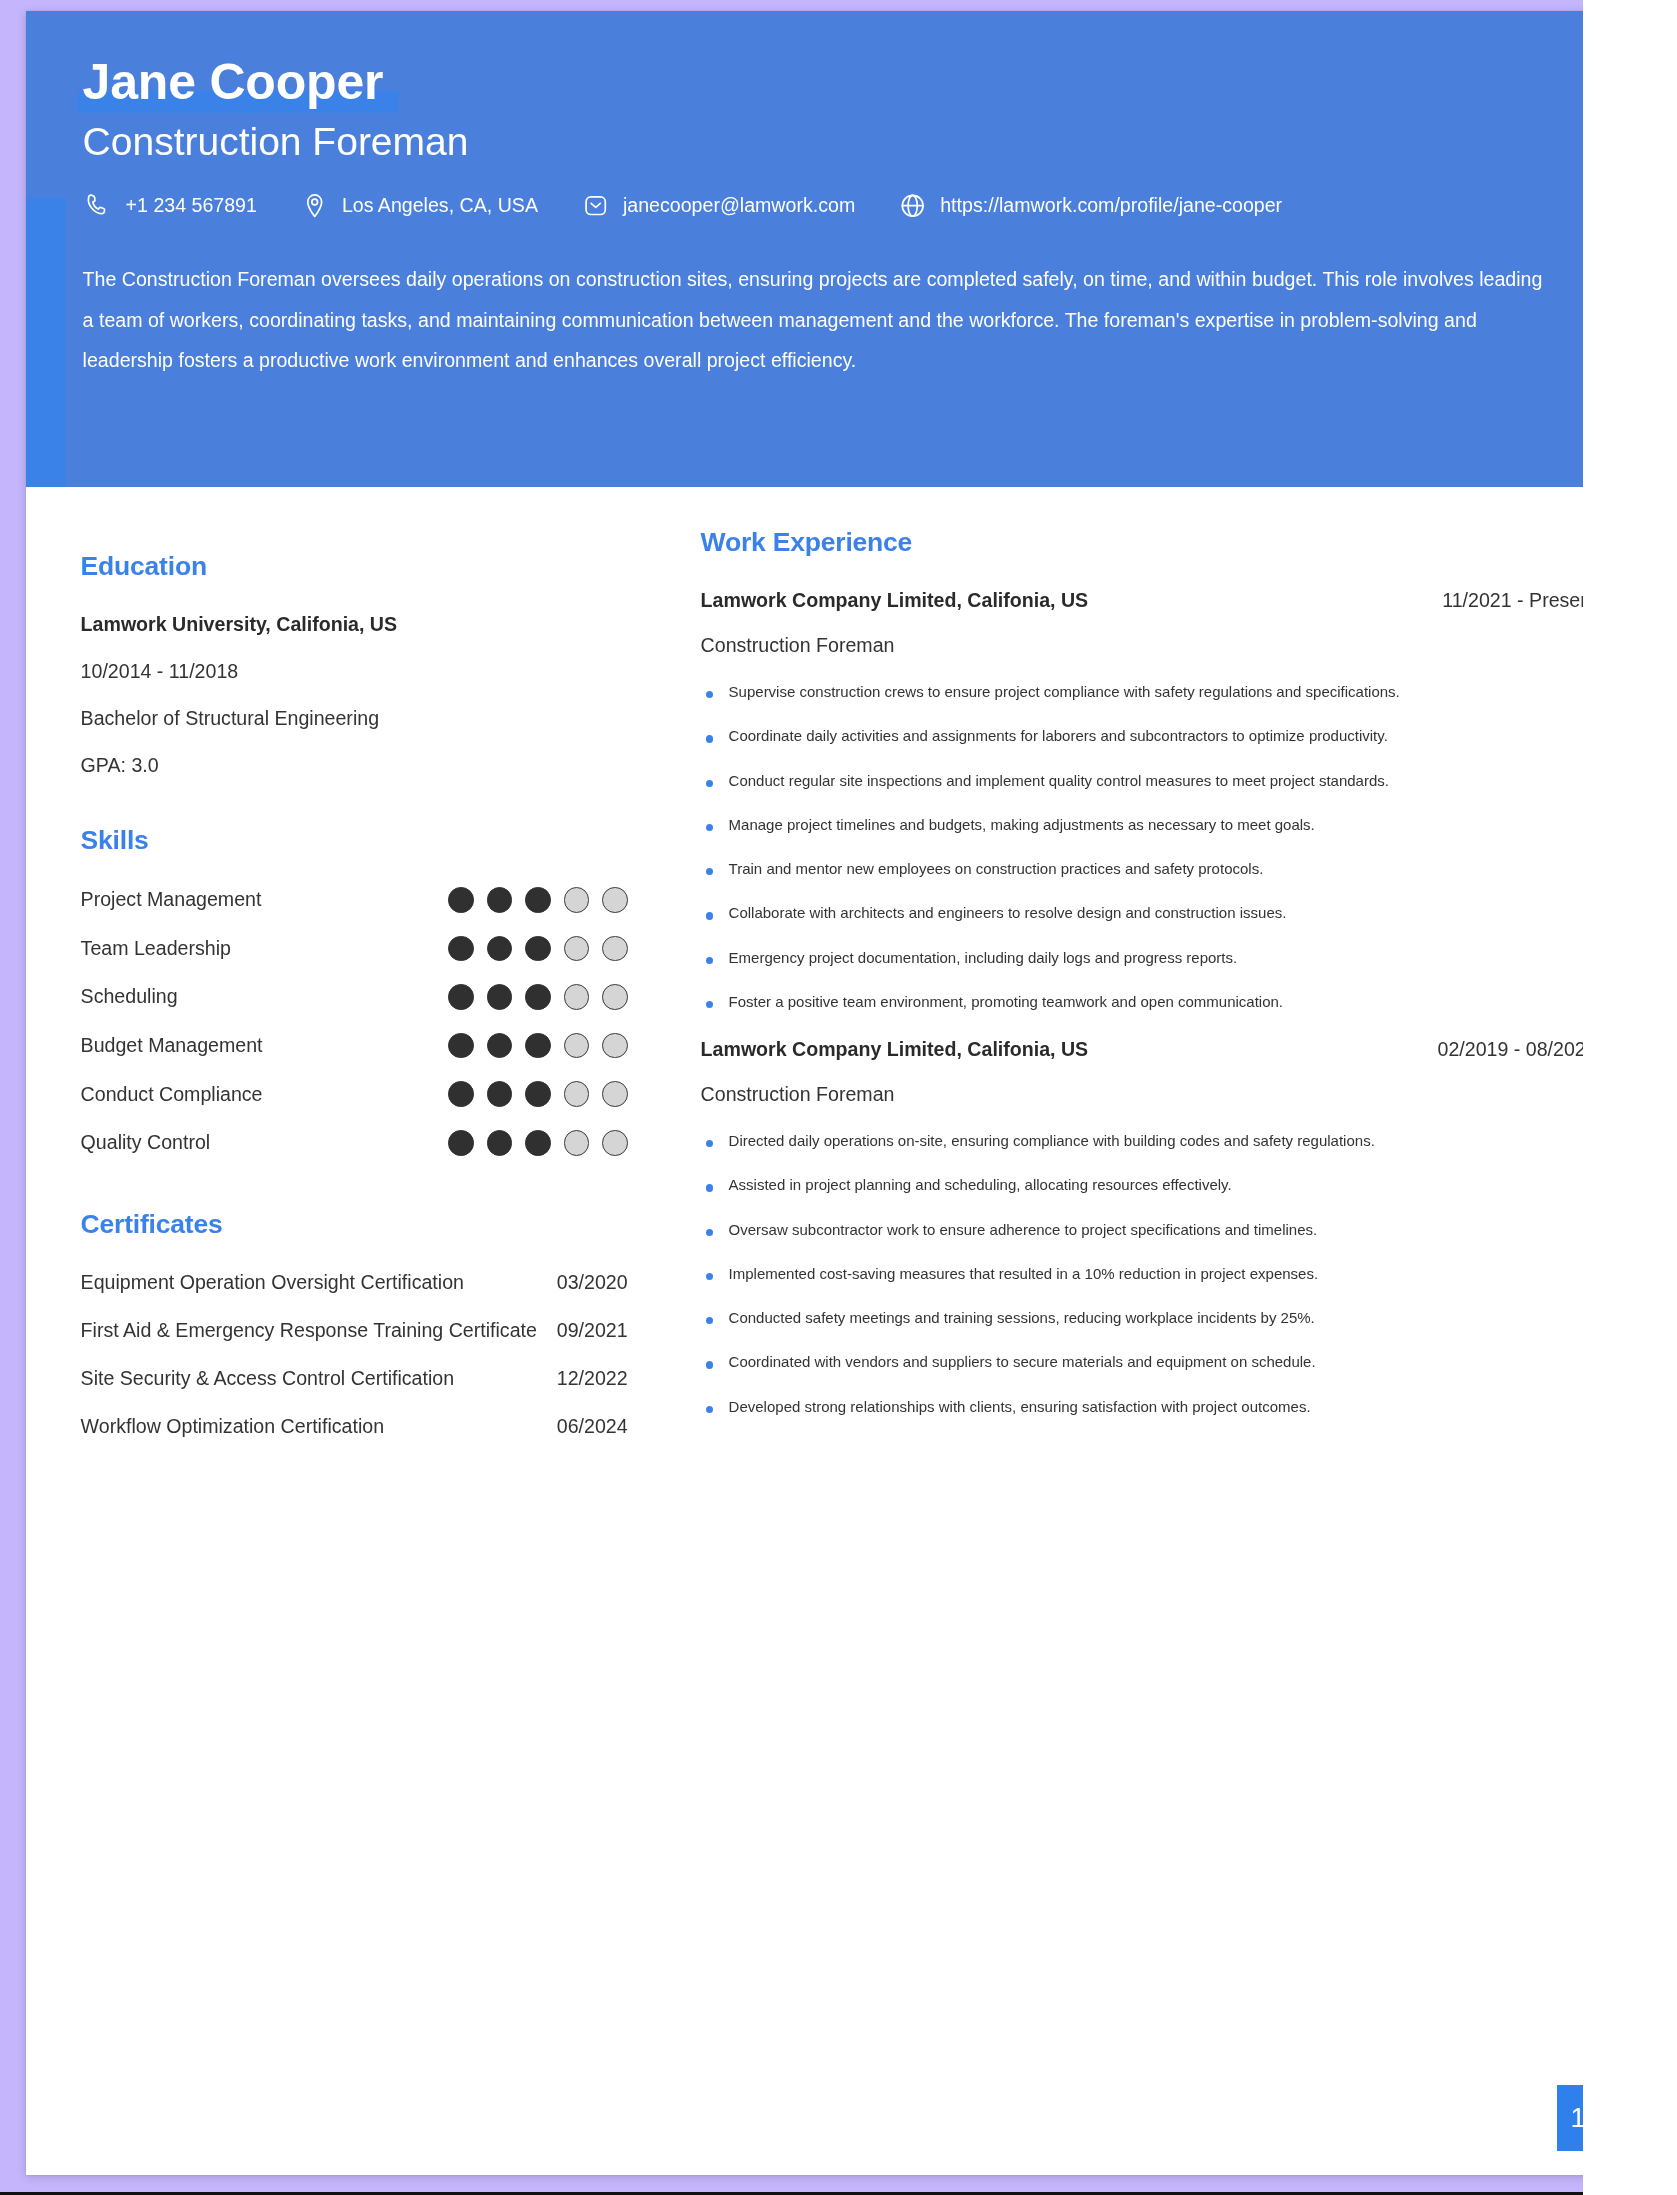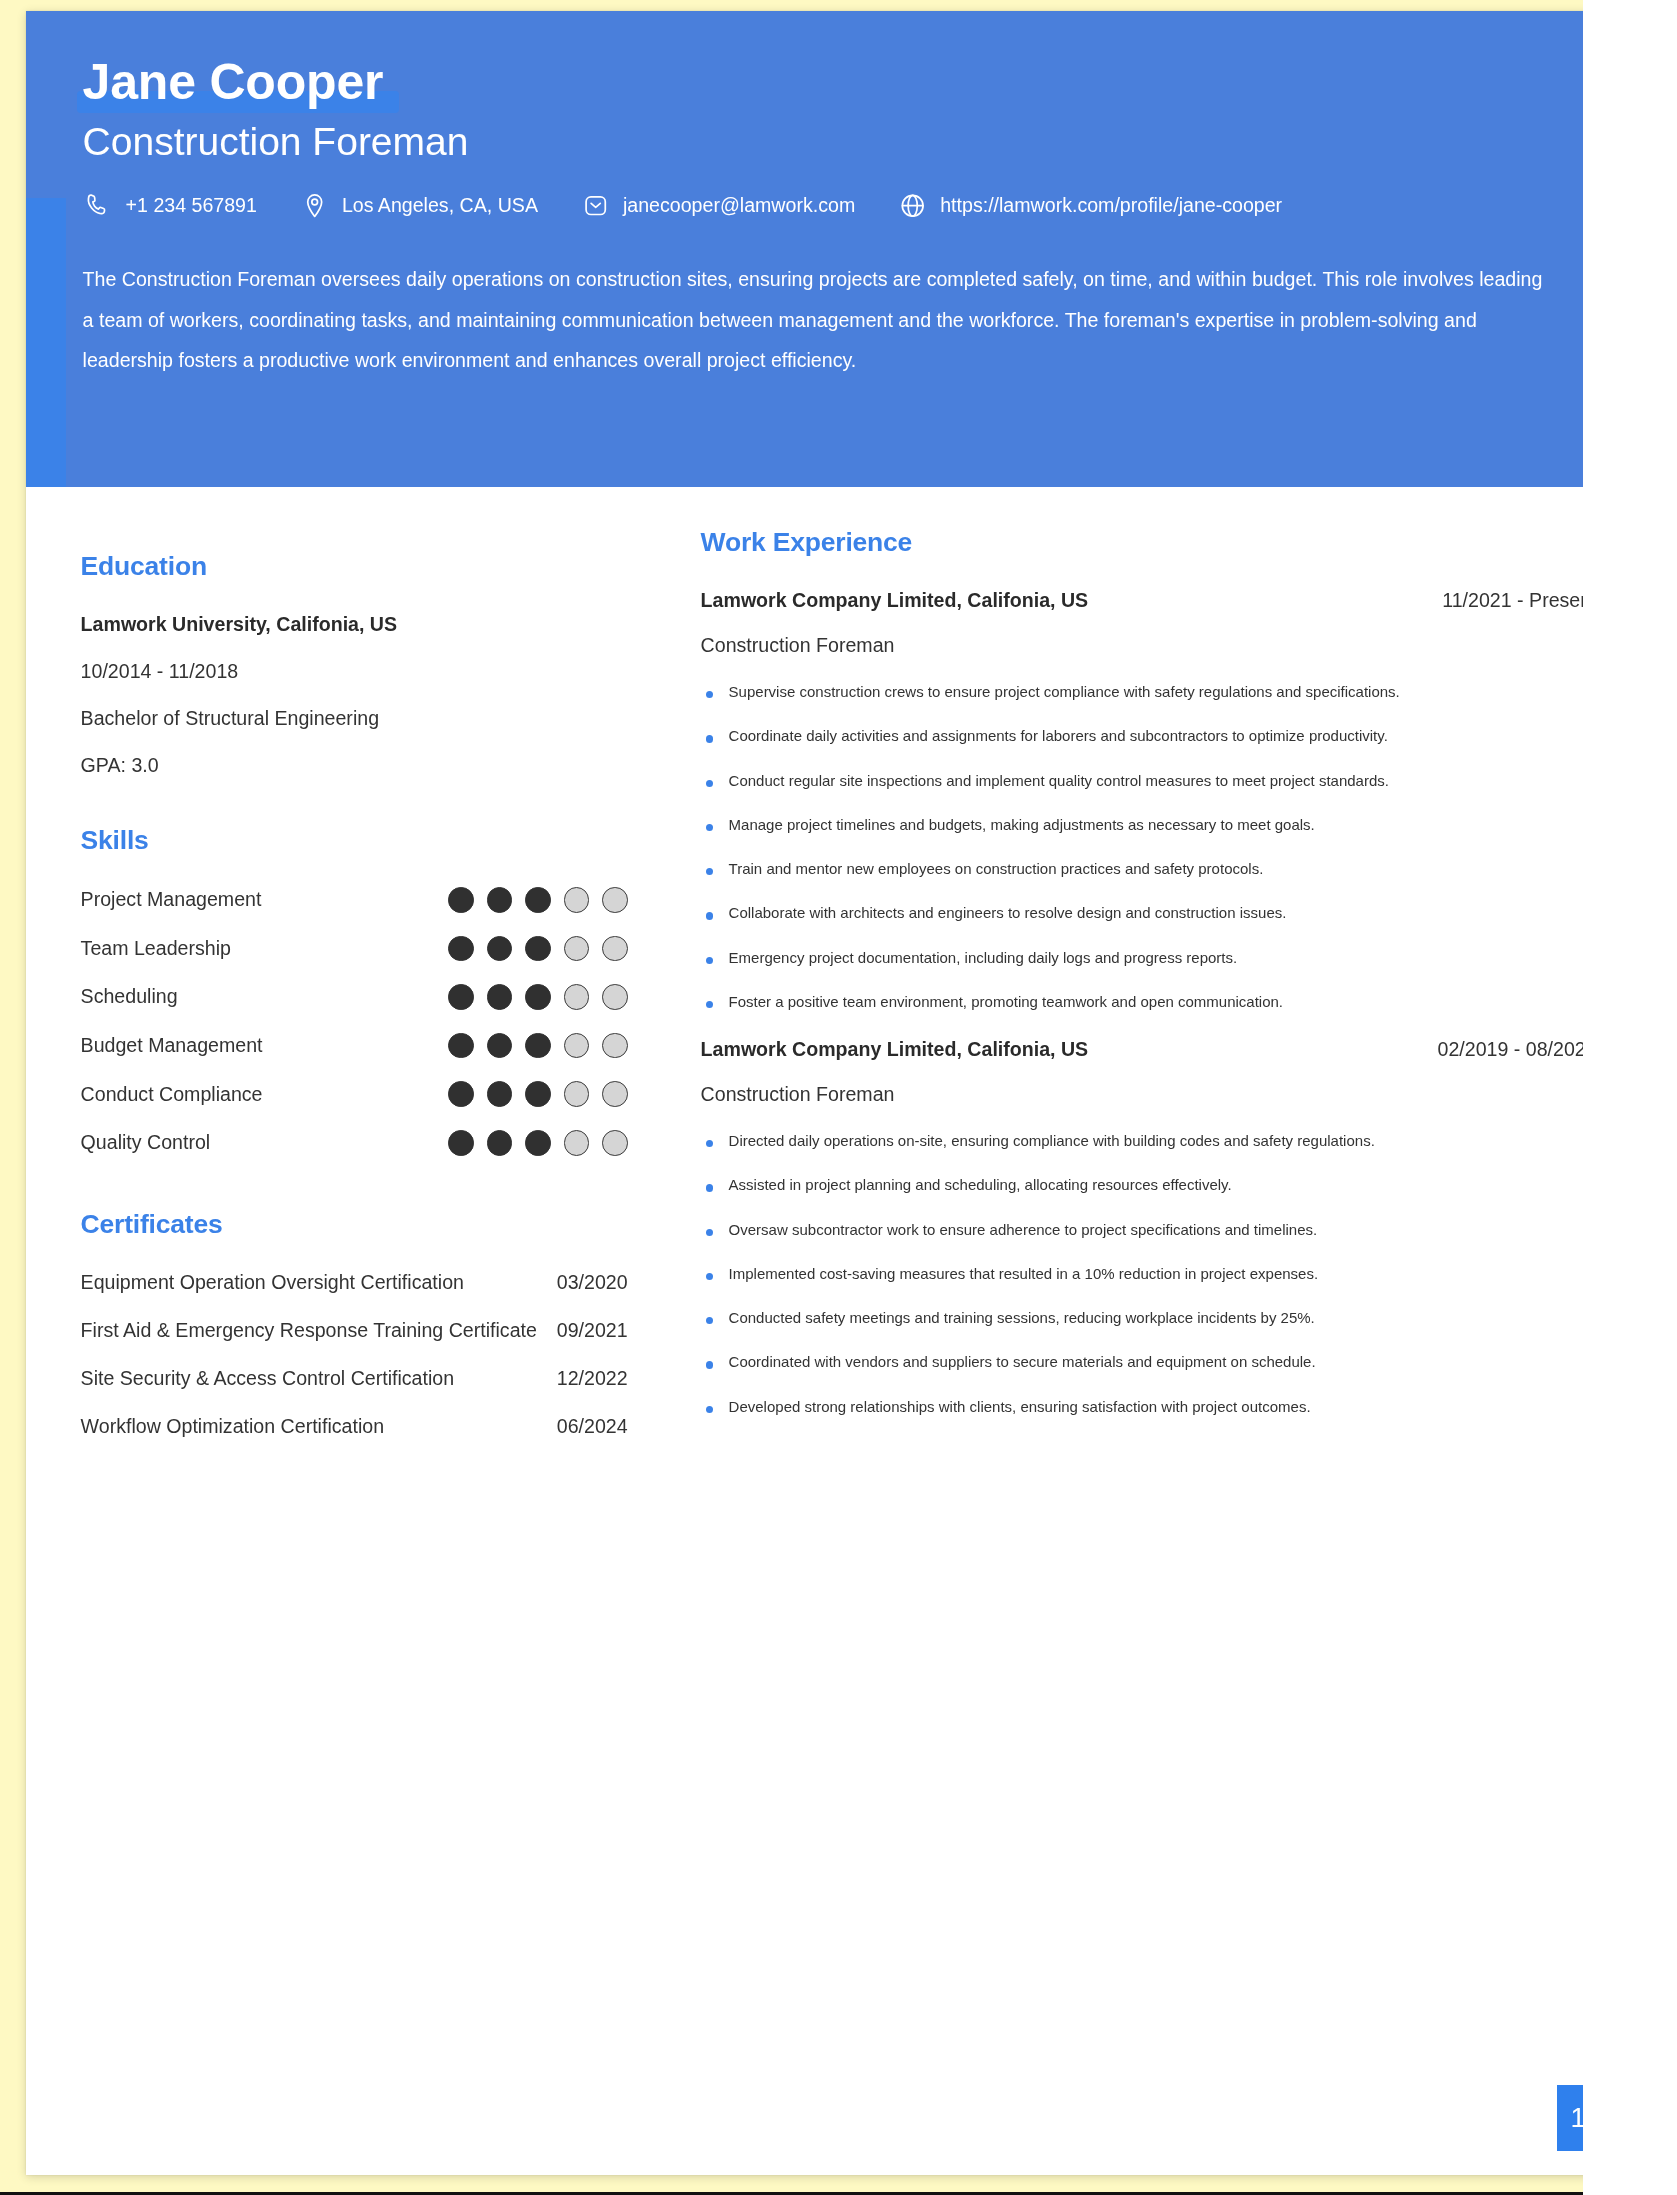--- a/index.html
+++ b/index.html
@@ -9,21 +9,21 @@
     height: 2196px;
     background: #ffffff;
     font-family: "Liberation Sans", sans-serif;
     -webkit-font-smoothing: antialiased;
   }
 
   #root {
     position: relative;
     width: 1583px;
     height: 2196px;
-    background: #fef9c3;
+    background: #c4b5fd;
     overflow: hidden;
   }
 
   
   .sheet {
     position: absolute;
     left: 25.6px;
     top: 11px;
     width: 1626px;
     height: 2164px;

